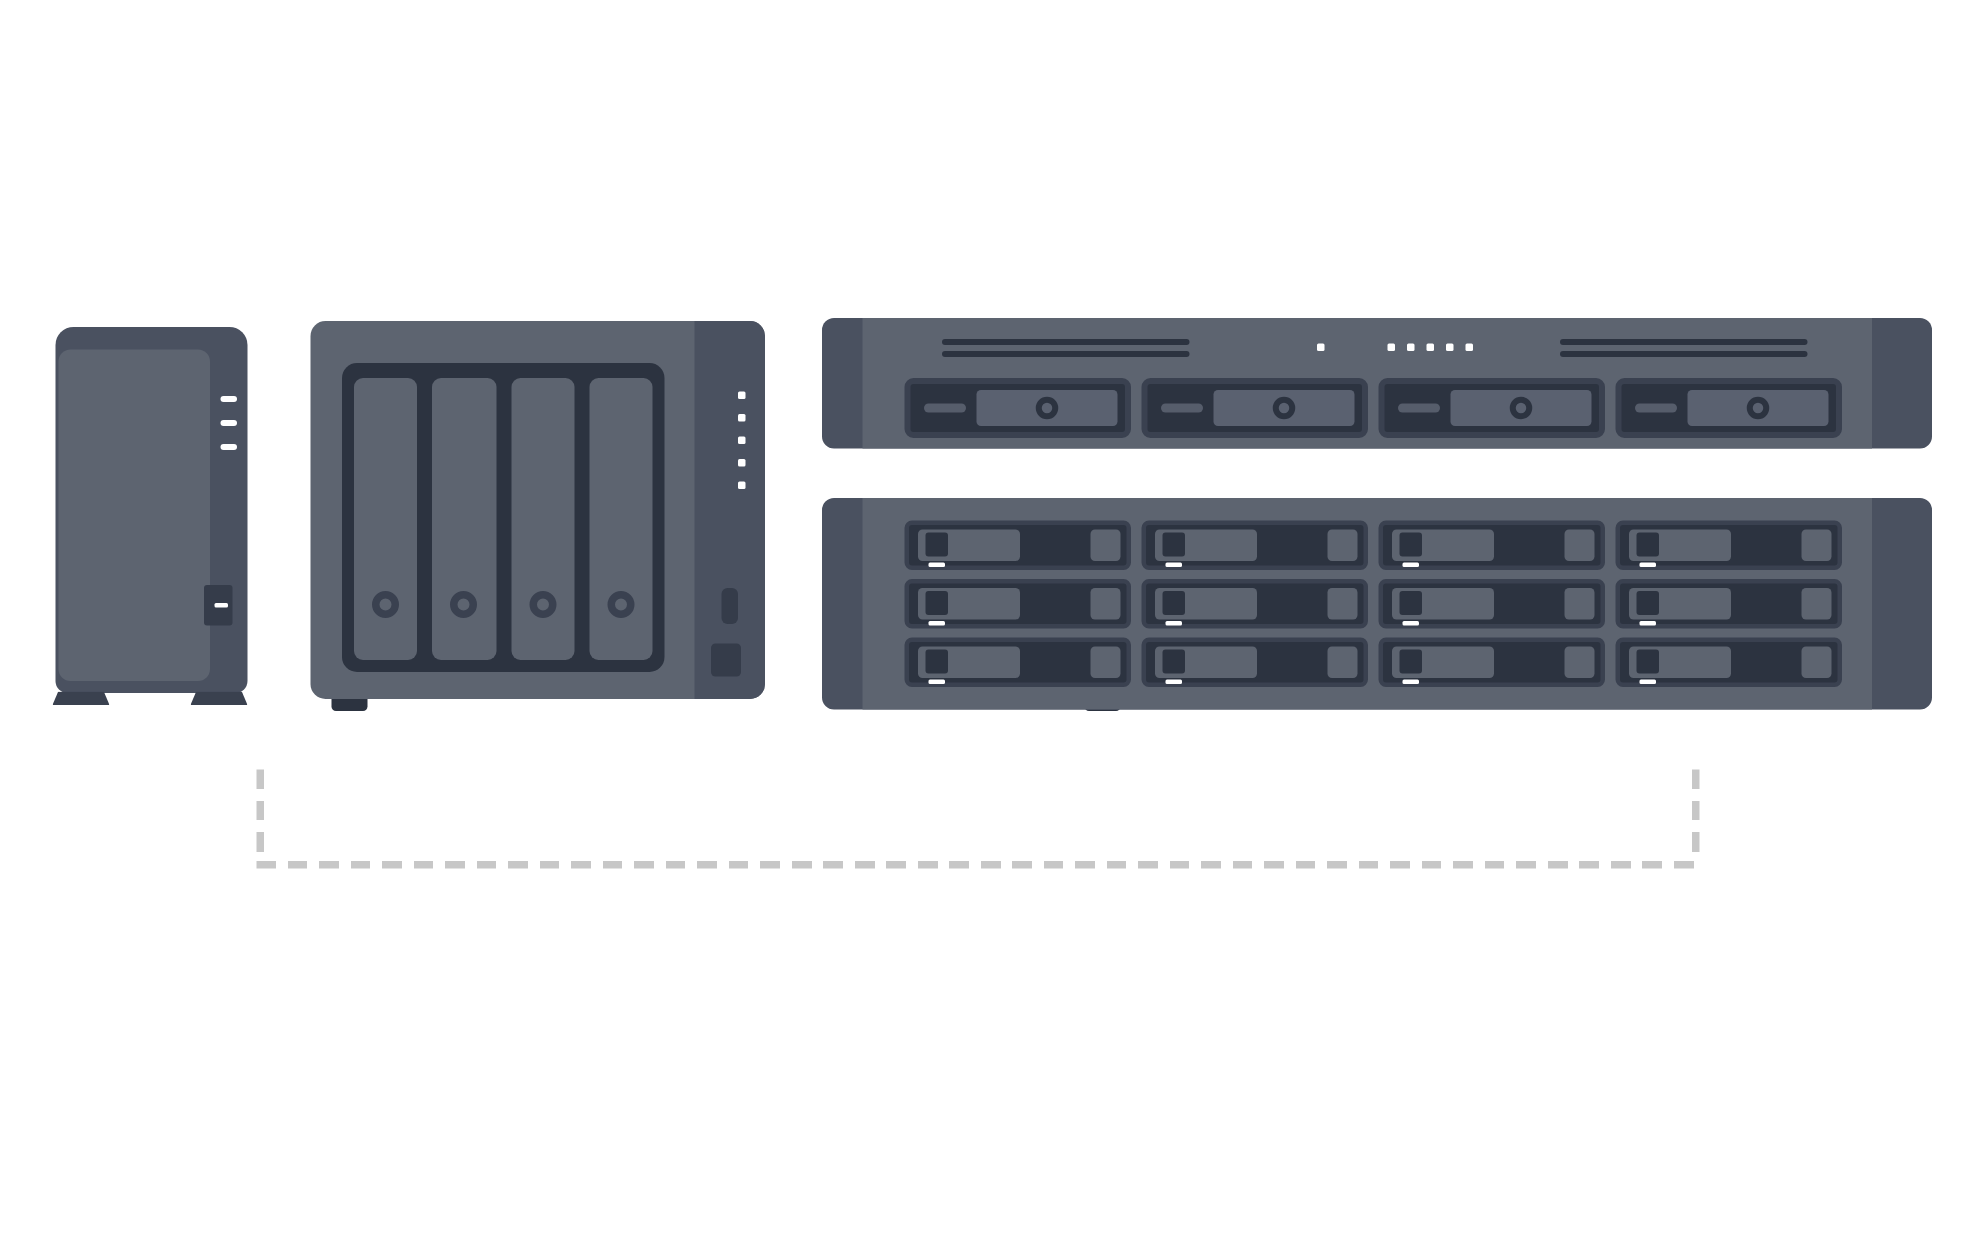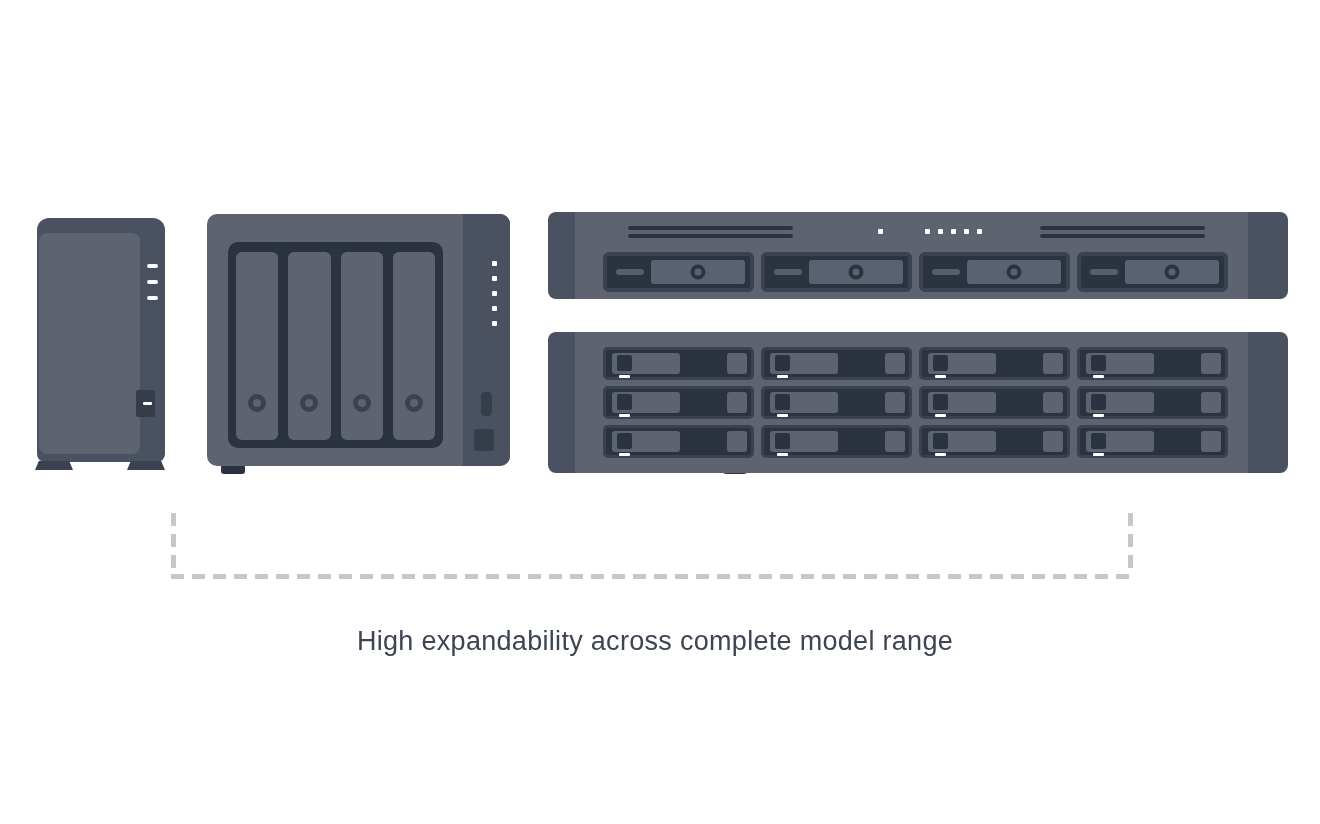--- a/index.html
+++ b/index.html
@@ -283,14 +283,13 @@
     <div class="sq"></div>
     <div class="led"></div>
   </div>
 </div>
   </div>
 
   <div class="abs brk-v brk-l"></div>
   <div class="abs brk-h"></div>
   <div class="abs brk-v brk-r"></div>
 
-  <div class="abs caption">High expandability across complete model range</div>
 </div>
 
 </body></html>

